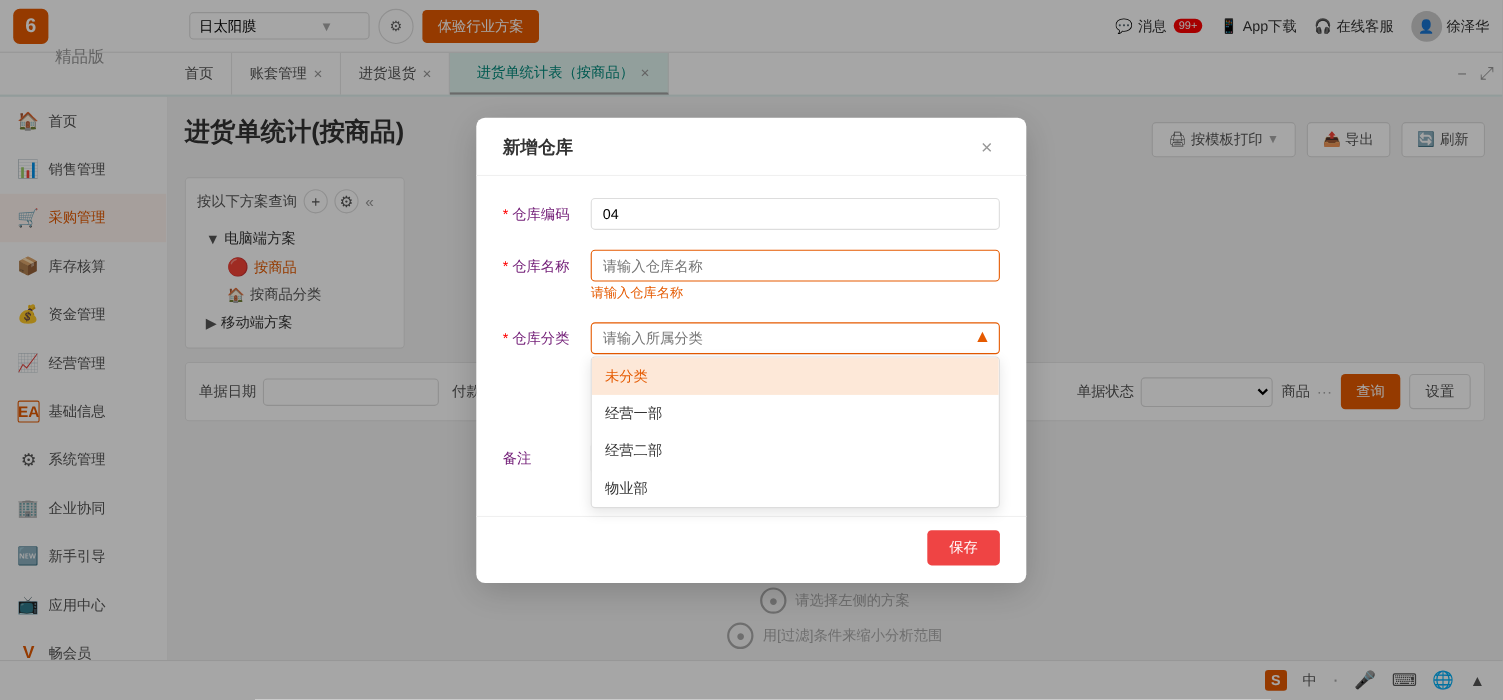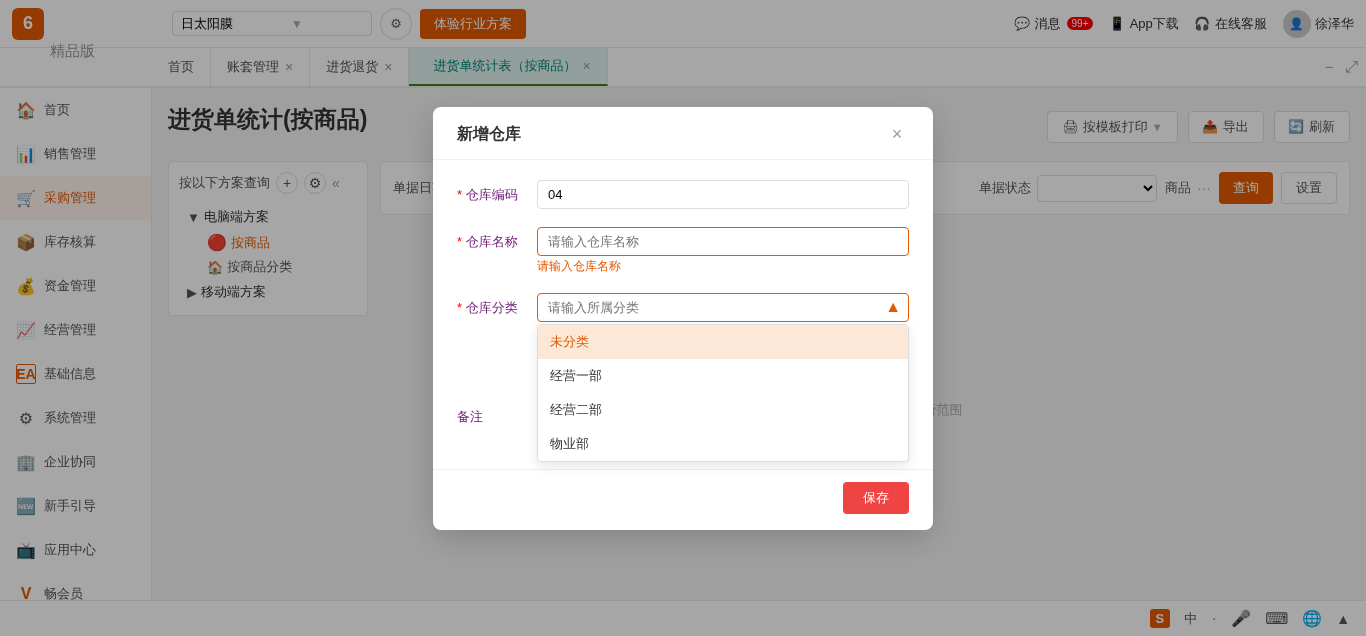--- a/index.html
+++ b/index.html
@@ -27,21 +27,21 @@
       background: #e55a00;
       border-radius: 6px;
       display: flex; align-items: center; justify-content: center;
       color: #fff; font-size: 18px; font-weight: bold;
     }
     .logo-text { font-size: 12px; color: #333; line-height: 1.3; }
     .logo-badge { font-size: 15px; color: #999; margin-top: 40px; }
     .header-search {
       display: flex; align-items: center;
       border: 1px solid #ddd; border-radius: 4px;
-      padding: 4px 8px; margin-left: 8px; width: 200px;
+      padding: 4px 8px; margin-left: 8px; width: 164px;
       background: #fff;
     }
     .header-search input { border: none; outline: none; font-size: 13px; width: 130px; }
     .gear-btn {
       width: 32px; height: 32px; border-radius: 50%;
       border: 1px solid #ddd; background: #fff;
       display: flex; align-items: center; justify-content: center;
       cursor: pointer; margin-left: 8px; color: #666;
     }
     .experience-btn {
@@ -80,21 +80,21 @@
       display: flex; align-items: center; gap: 6px;
       padding: 0 16px;
       font-size: 13px; color: #555;
       cursor: pointer;
       border-right: 1px solid #e8e8e8;
       position: relative;
     }
     .tab-item.active {
       background: #e0f5f0;
       color: #00897b;
-      border-bottom: 2px solid #4d7c0f;
+      border-bottom: 2px solid #a3a3a3;
       padding-left: 24px;
     }
     .tab-close { color: #999; font-size: 14px; cursor: pointer; }
     .tab-bar-right {
       margin-left: auto; display: flex; align-items: center; padding-right: 8px; gap: 8px;
     }
     .tab-bar-icon { color: #999; font-size: 16px; cursor: pointer; }
 
     
     .main-layout {
@@ -177,21 +177,21 @@
       padding: 6px 14px; cursor: pointer; font-size: 13px;
     }
     .btn-outline {
       background: #fff; color: #555;
       border: 1px solid #ddd; border-radius: 4px;
       padding: 6px 14px; cursor: pointer; font-size: 13px;
     }
 
     
     .main-content-row {
-      display: flex; gap: 12px;
+      display: flex; gap: 12px; flex-direction: column;
     }
     .filter-panel {
       width: 200px; flex-shrink: 0;
     }
     .right-panel { flex: 1; }
     .query-field {
       display: flex; align-items: center; gap: 6px; font-size: 13px; color: #555;
     }
     .query-input {
       border: 1px solid #ddd; border-radius: 4px; padding: 4px 8px;

